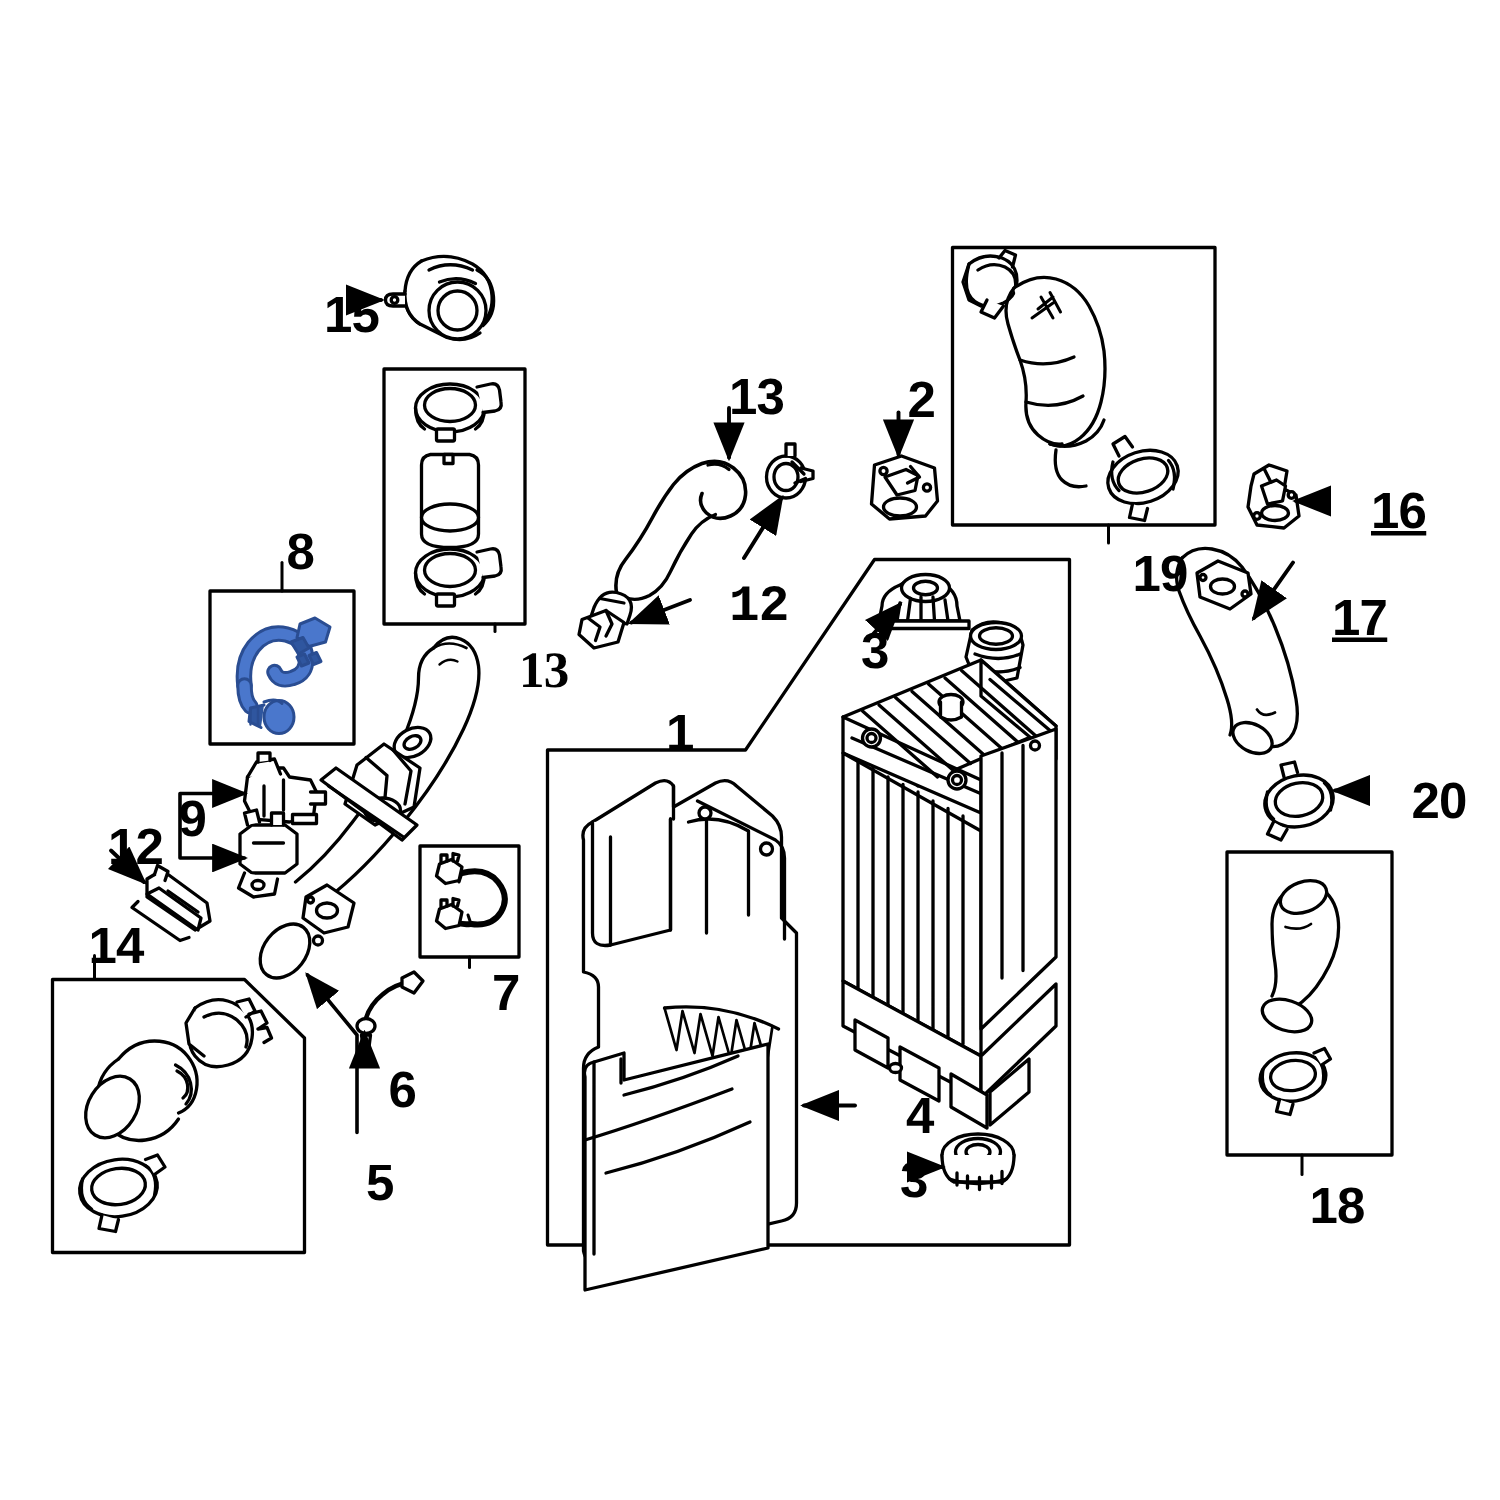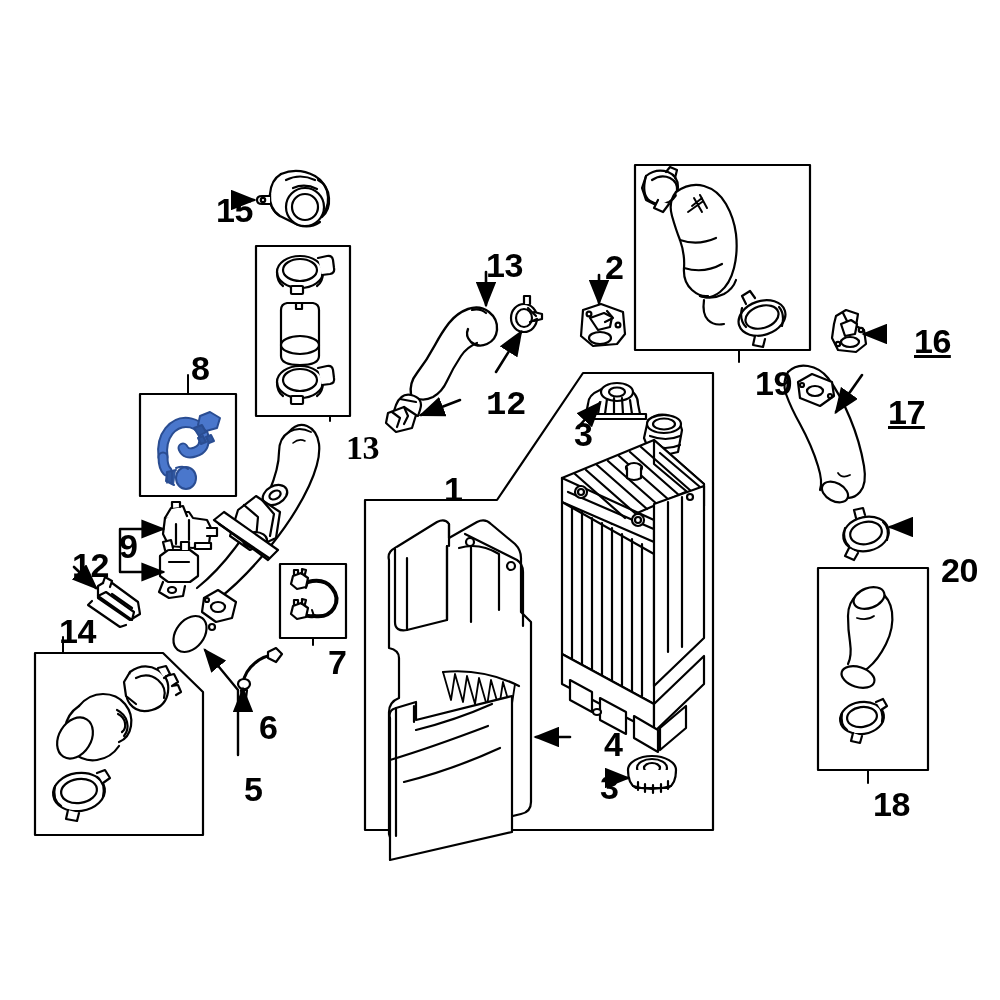--- a/index.html
+++ b/index.html
@@ -388,21 +388,21 @@
   <div class="callout" style="left:589px;top:250px;">2</div>
   <div class="callout" style="left:898px;top:324px;text-decoration:underline;">16</div>
   <div class="callout" style="left:175px;top:351px;">8</div>
   <div class="callout" style="left:470px;top:388px;font-family:Liberation Mono, monospace;">12</div>
   <div class="callout" style="left:558px;top:417px;">3</div>
   <div class="callout" style="left:330px;top:431px;font-family:Liberation Serif, serif;">13</div>
   <div class="callout" style="left:872px;top:395px;text-decoration:underline;">17</div>
   <div class="callout" style="left:428px;top:472px;">1</div>
   <div class="callout" style="left:739px;top:366px;">19</div>
   <div class="callout" style="left:103px;top:529px;">9</div>
-  <div class="callout" style="left:925px;top:517px;margin-top:36px;">20</div>
+  <div class="callout" style="left:925px;top:517px;">20</div>
   <div class="callout" style="left:56px;top:548px;">12</div>
   <div class="callout" style="left:43px;top:614px;">14</div>
   <div class="callout" style="left:312px;top:645px;">7</div>
   <div class="callout" style="left:243px;top:710px;">6</div>
   <div class="callout" style="left:588px;top:727px;">4</div>
   <div class="callout" style="left:228px;top:772px;">5</div>
   <div class="callout" style="left:584px;top:770px;">3</div>
   <div class="callout" style="left:857px;top:787px;">18</div>
 </div>
 

